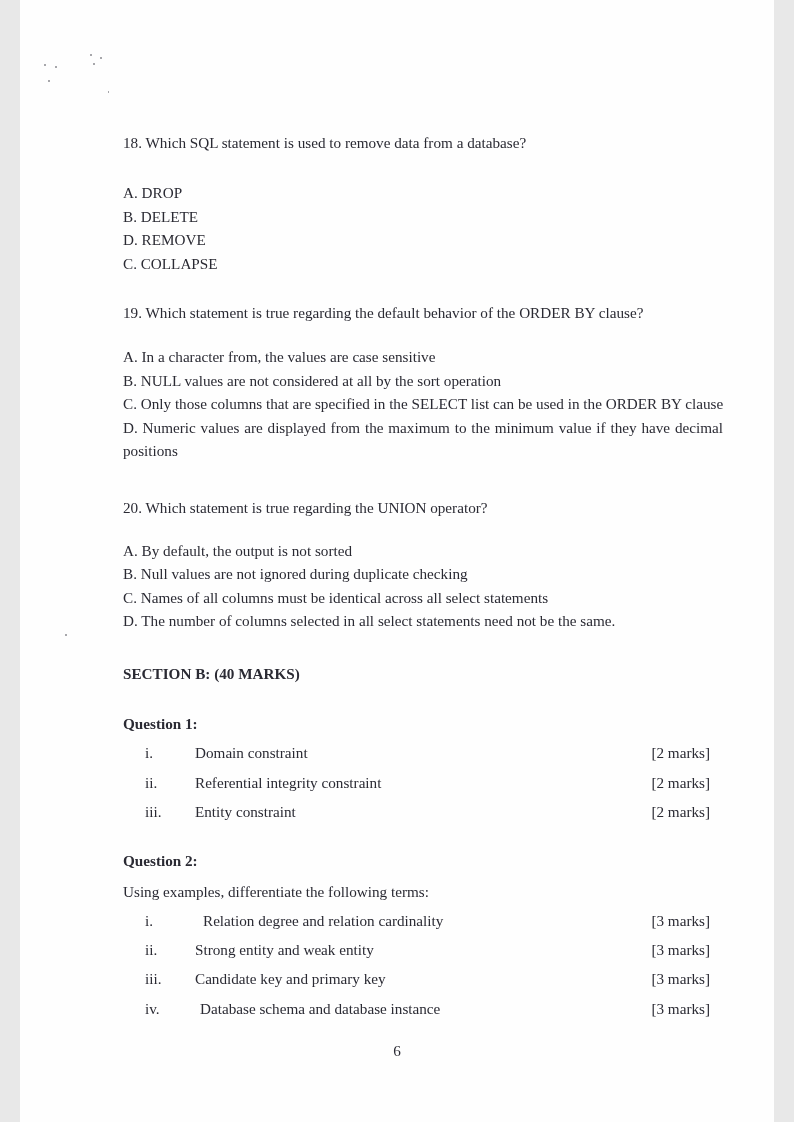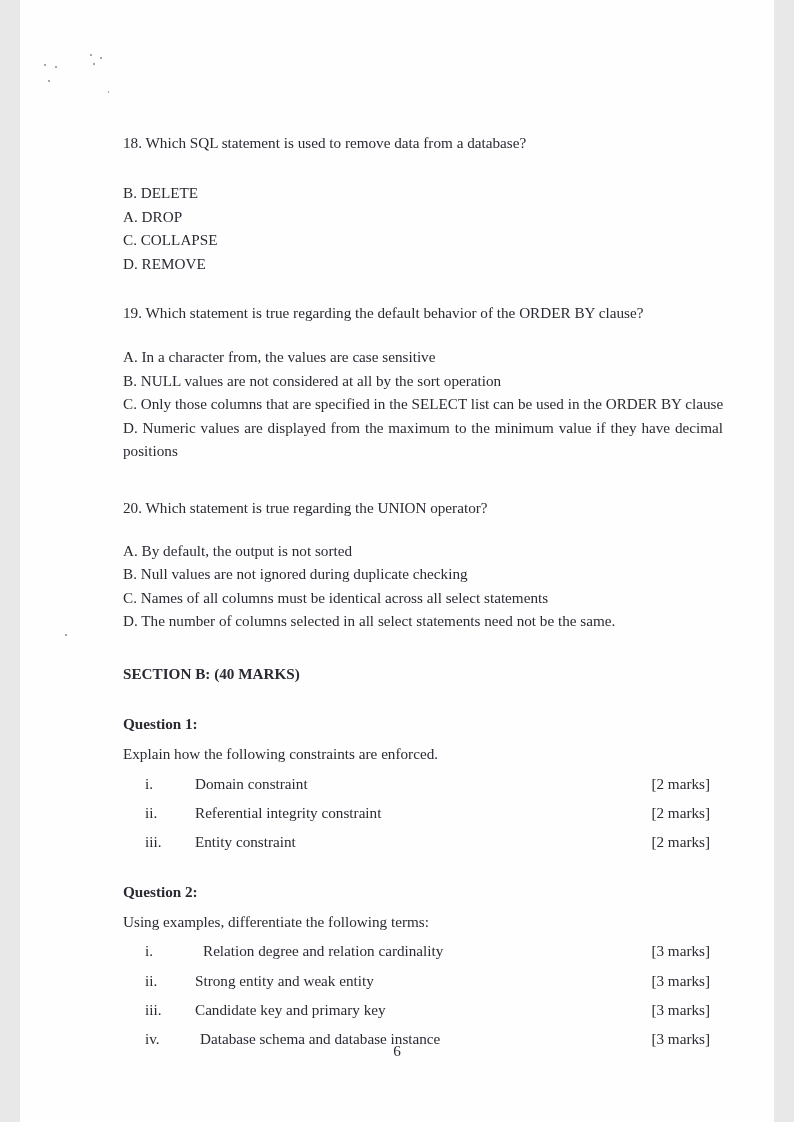--- a/index.html
+++ b/index.html
@@ -65,24 +65,24 @@
   <div class="speck" style="left:24px; top:64px; width:2px; height:2px;"></div>
   <div class="speck" style="left:35px; top:66px; width:2px; height:2px;"></div>
   <div class="speck" style="left:28px; top:80px; width:2px; height:2px;"></div>
   <div class="speck" style="left:88px; top:91px; width:1px; height:2px;"></div>
   <div class="speck" style="left:45px; top:634px; width:2px; height:2px;"></div>
 
   <div class="content">
 
     <div class="mcq-q">18. Which SQL statement is used to remove data from a database?</div>
     <div class="opts">
+      <div class="opt">A. DROP</div>
       <div class="opt">B. DELETE</div>
-      <div class="opt">A. DROP</div>
+      <div class="opt">D. REMOVE</div>
       <div class="opt">C. COLLAPSE</div>
-      <div class="opt">D. REMOVE</div>
     </div>
 
     <div class="mcq-q q19">19. Which statement is true regarding the default behavior of the ORDER BY clause?</div>
     <div class="opts opts-19">
       <div class="opt">A. In a character from, the values are case sensitive</div>
       <div class="opt">B. NULL values are not considered at all by the sort operation</div>
       <div class="opt">C. Only those columns that are specified in the SELECT list can be used in the ORDER BY clause</div>
       <div class="opt wrap">D. Numeric values are displayed from the maximum to the minimum value if they have decimal positions</div>
     </div>
 
@@ -90,21 +90,20 @@
     <div class="opts opts-20">
       <div class="opt">A. By default, the output is not sorted</div>
       <div class="opt">B. Null values are not ignored during duplicate checking</div>
       <div class="opt">C. Names of all columns must be identical across all select statements</div>
       <div class="opt">D. The number of columns selected in all select statements need not be the same.</div>
     </div>
 
     <div class="section-heading">SECTION B: (40 MARKS)</div>
 
     <div class="sq-title">Question 1:</div>
-    <div class="sq-intro">Explain how the following constraints are enforced.</div>
     <div class="sq-items">
       <div class="sq-item">
         <span class="numeral">i.</span>
         <span class="item-text">Domain constraint</span>
         <span class="marks">[2 marks]</span>
       </div>
       <div class="sq-item">
         <span class="numeral">ii.</span>
         <span class="item-text">Referential integrity constraint</span>
         <span class="marks">[2 marks]</span>

